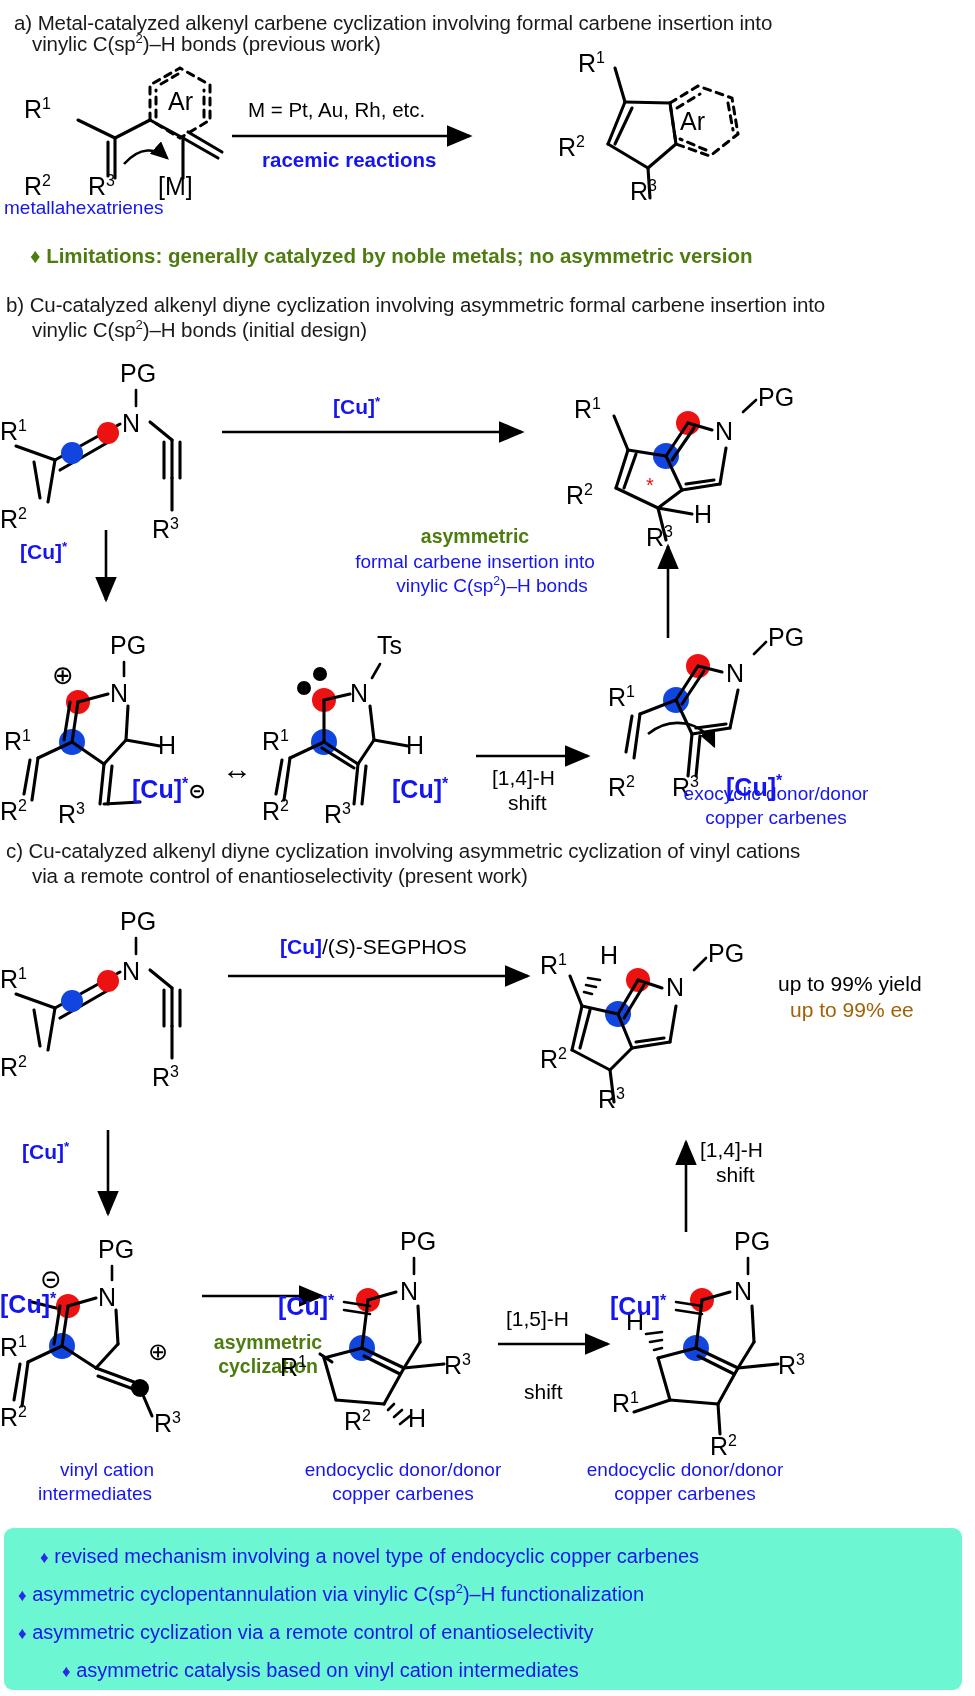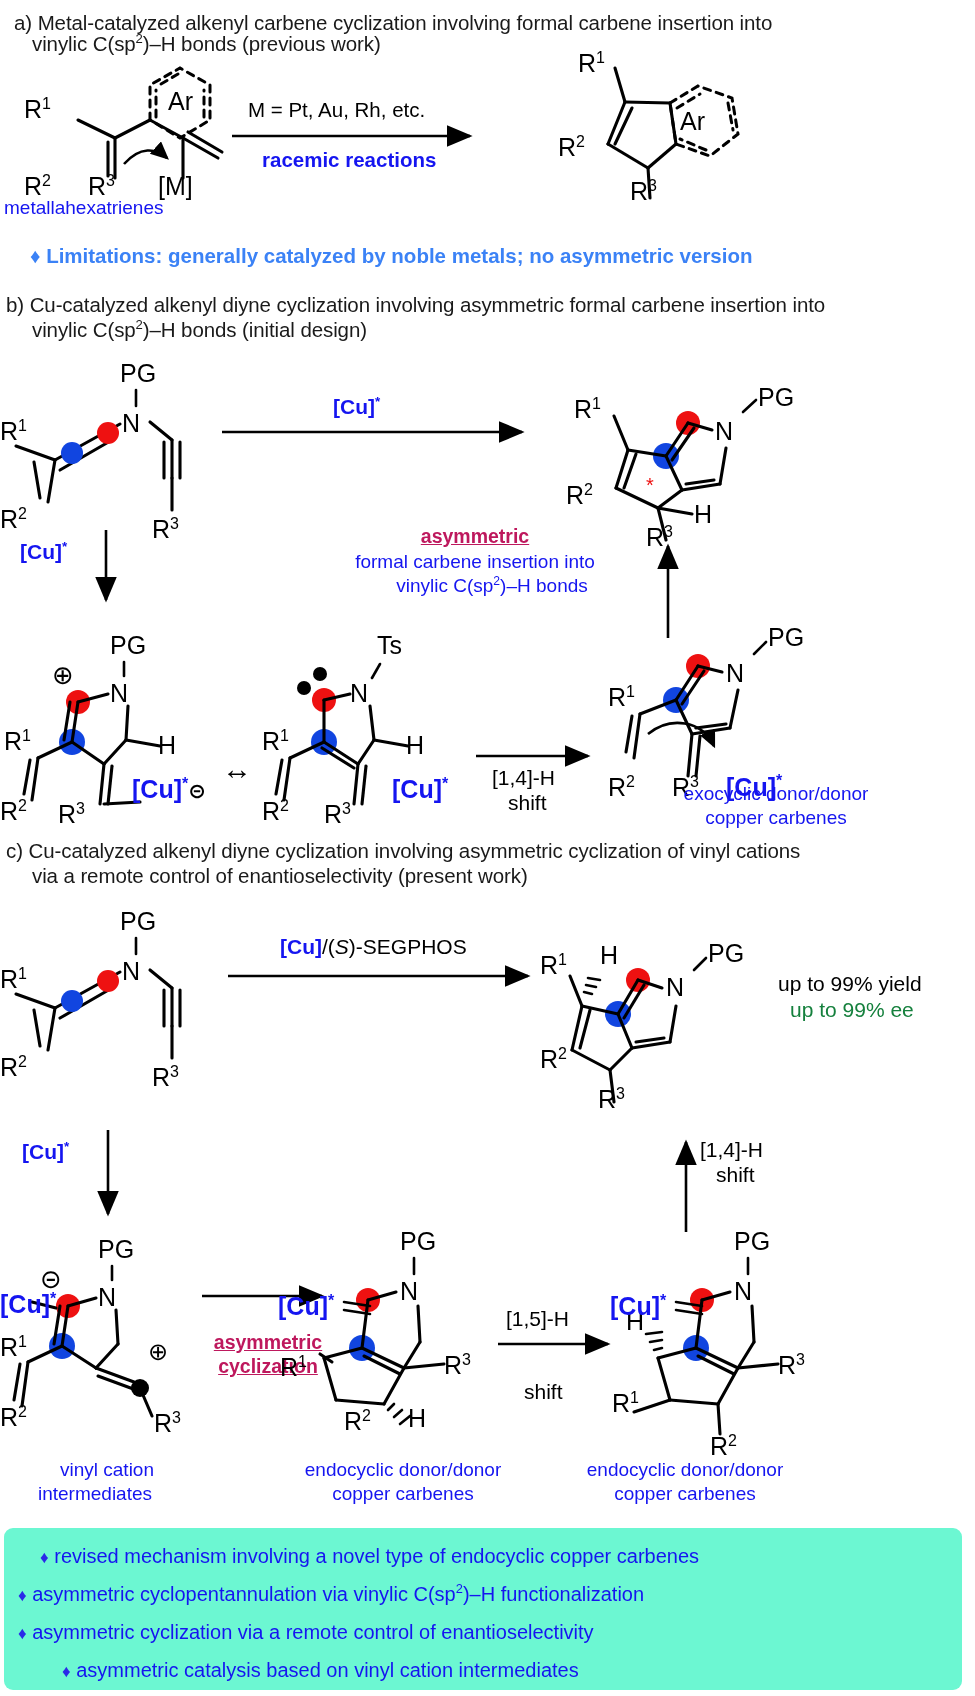--- a/index.html
+++ b/index.html
@@ -1,27 +1,27 @@
 <!DOCTYPE html>
 <html><head>
 <meta charset="utf-8">
 <style>
   html,body{margin:0;padding:0;background:#ffffff;}
   body{width:975px;height:1696px;position:relative;
        font-family:"Liberation Sans","DejaVu Sans",sans-serif;
        color:#000;overflow:hidden;}
   .abs{position:absolute;}
   .hdr{font-size:20.5px;line-height:25px;color:#1a1a1a;letter-spacing:-0.1px;}
-  .blue{color:#15803d;}
+  .blue{color:#a16207;}
   .bluebold{color:#1515f0;font-weight:bold;}
   .cap{font-size:19px;line-height:24px;color:#1515f0;text-align:center;}
-  .capb{font-size:19.5px;line-height:24px;color:#be185d;text-align:center;font-weight:bold;text-decoration:underline;}
+  .capb{font-size:19.5px;line-height:24px;color:#4d7c0f;text-align:center;font-weight:bold;}
   .cu{font-size:21px;font-weight:bold;color:#1515f0;}
   sup{font-size:0.64em;vertical-align:super;line-height:0;}
-  .limit{font-size:20.5px;font-weight:bold;color:#3b82f6;}
+  .limit{font-size:20.5px;font-weight:bold;color:#4d7c0f;}
   .boxwrap{position:absolute;left:4px;top:1528px;width:958px;height:162px;
            background:#6cf7d2;border-radius:9px;}
   .bullet{font-size:20px;color:#1515f0;position:absolute;white-space:nowrap;}
   .dia{color:#2a2ae8;font-size:17px;}
   svg{position:absolute;overflow:visible;}
   .st{stroke:#000;stroke-width:3.1;fill:none;stroke-linecap:round;}
   .st2{stroke:#000;stroke-width:2.6;fill:none;stroke-linecap:round;}
   .dsh{stroke:#000;stroke-width:3;fill:none;stroke-dasharray:7 6;stroke-linecap:round;}
   .rdot{fill:#ee1111;}
   .bdot{fill:#1145e0;}

